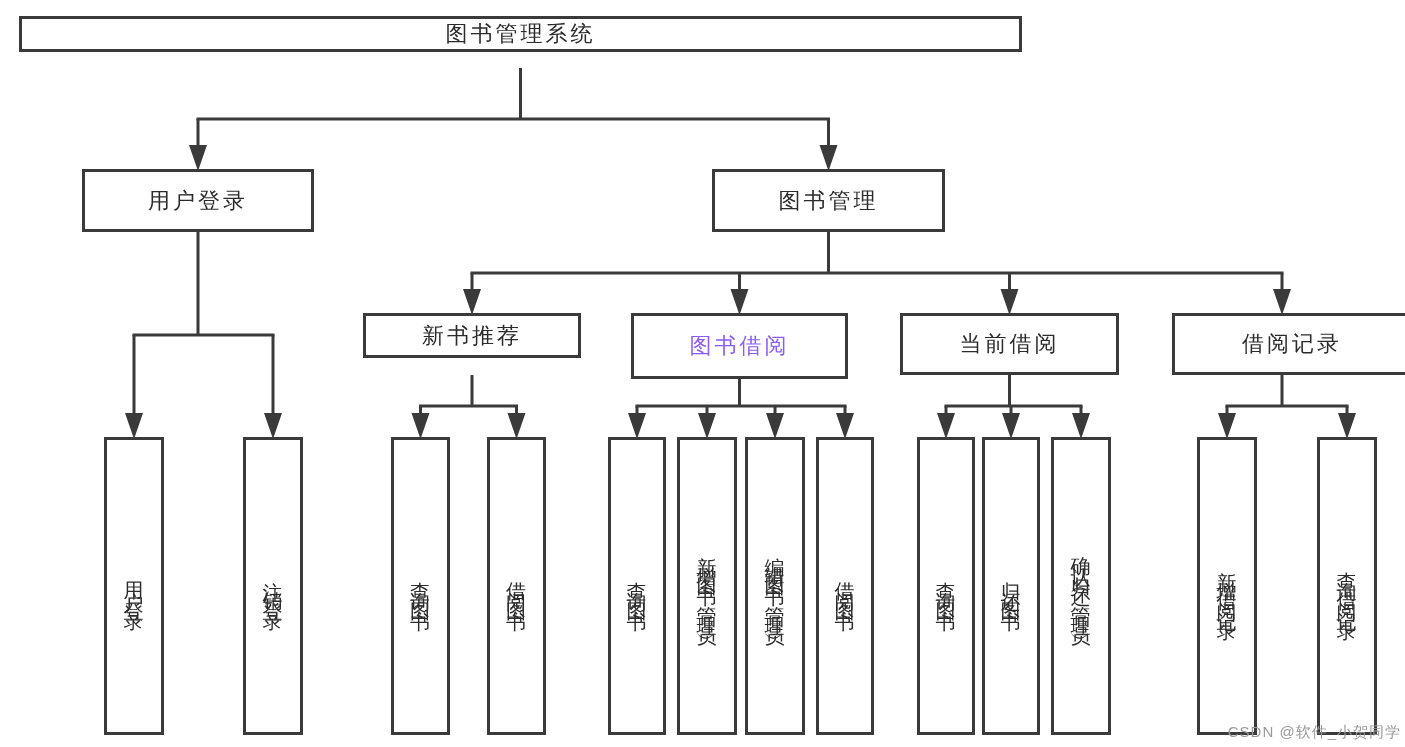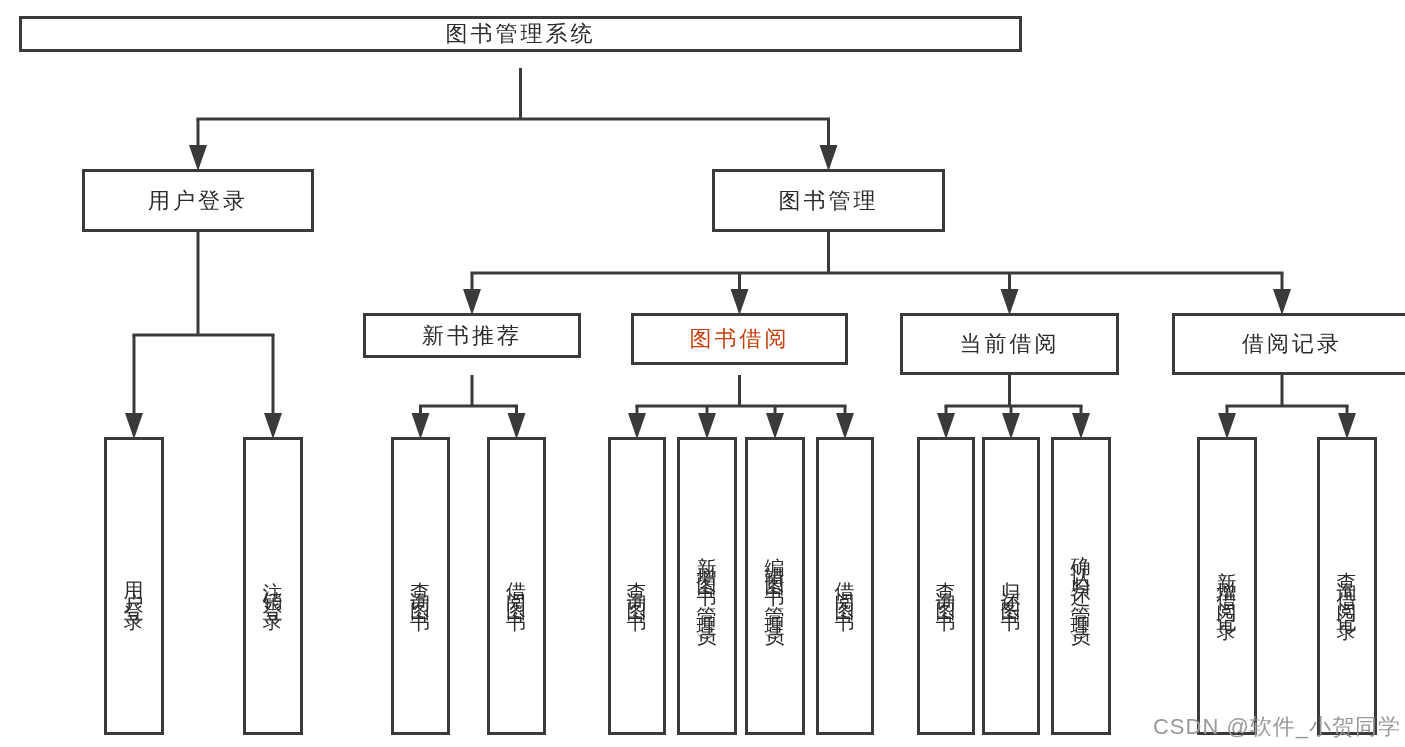--- a/index.html
+++ b/index.html
@@ -36,21 +36,21 @@
     text-orientation: mixed;
     font-size: 20px;
     letter-spacing: 10px;
     line-height: 1;
     white-space: nowrap;
   }
   .watermark {
     position: absolute;
     right: 4px;
     bottom: 5px;
-    font-size: 22px;
+    font-size: 15px;
     letter-spacing: 1px;
     white-space: nowrap;
     margin-left: 24px;
   }
 </style>
 </head>
 <body>
 
 <div class="stage" style="background: rgb(255, 255, 255);">
   <svg id="edges" xmlns="http://www.w3.org/2000/svg">
@@ -113,21 +113,21 @@
       </div>
       <div class="node node-h" style="left: 82px; top: 169px; width: 232px; height: 63px; border-color: rgb(58, 58, 58); color: rgb(43, 43, 43);">
         <span class="node-label">用户登录</span>
       </div>
       <div class="node node-h" style="left: 712px; top: 169px; width: 233px; height: 63px; border-color: rgb(58, 58, 58); color: rgb(43, 43, 43); text-align: right;">
         <span class="node-label">图书管理</span>
       </div>
       <div class="node node-h" style="left: 363px; top: 313px; width: 218px; height: 45px; border-color: rgb(58, 58, 58); color: rgb(43, 43, 43);">
         <span class="node-label">新书推荐</span>
       </div>
-      <div class="node node-h" style="left: 631px; top: 313px; width: 217px; height: 52px; border-color: rgb(58, 58, 58); color: #c2410c;">
+      <div class="node node-h" style="left: 631px; top: 313px; width: 217px; height: 66px; border-color: rgb(58, 58, 58); color: #8b5cf6;">
         <span class="node-label">图书借阅</span>
       </div>
       <div class="node node-h" style="left: 900px; top: 313px; width: 219px; height: 62px; border-color: rgb(58, 58, 58); color: rgb(43, 43, 43);">
         <span class="node-label">当前借阅</span>
       </div>
       <div class="node node-h" style="left: 1172px; top: 313px; width: 240px; height: 62px; border-color: rgb(58, 58, 58); color: rgb(43, 43, 43);">
         <span class="node-label">借阅记录</span>
       </div>
       <div class="node node-v" style="left: 104px; top: 437px; width: 60px; height: 298px; border-color: rgb(58, 58, 58); color: rgb(43, 43, 43);">
         <span class="node-label">用户登录</span>

